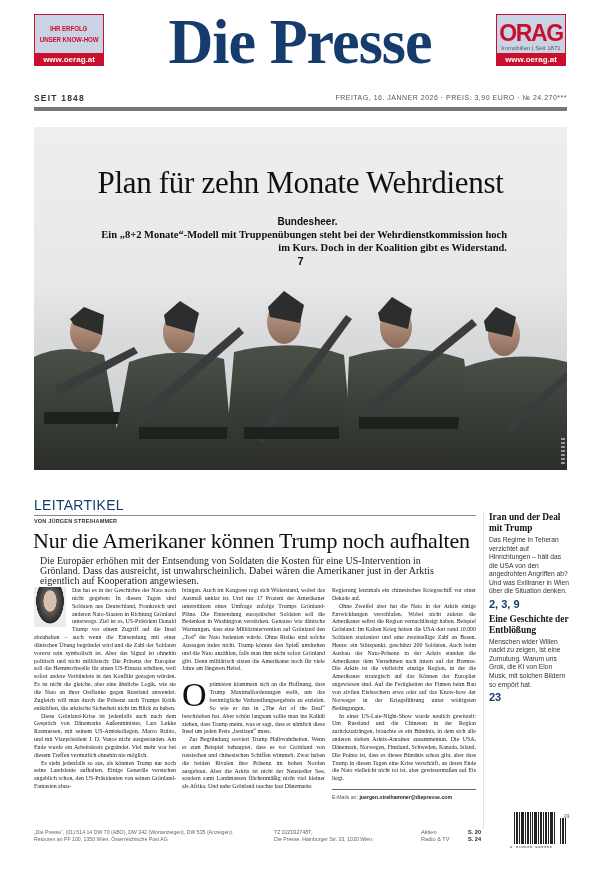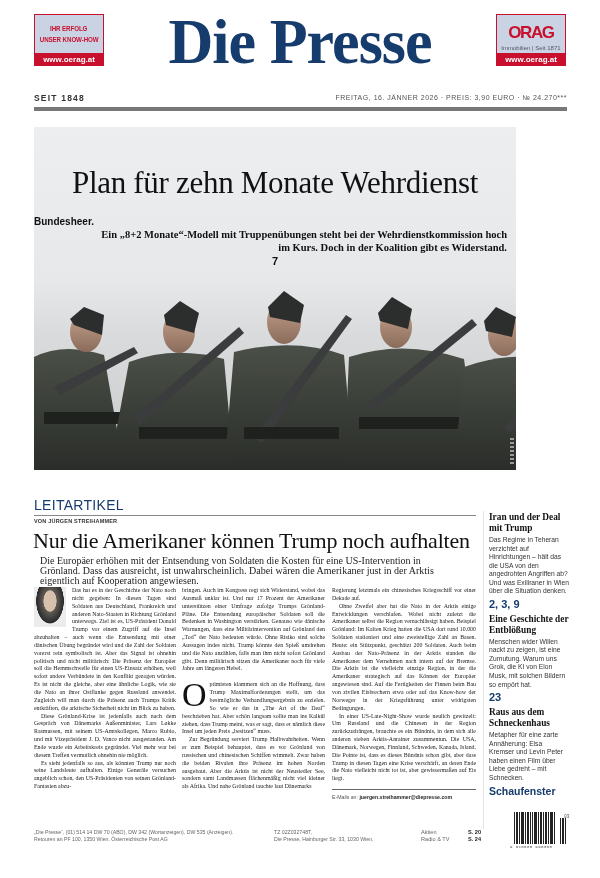--- a/index.html
+++ b/index.html
@@ -9,49 +9,49 @@
   
   .ad-box {
     position: absolute; top: 14px; width: 70px; height: 52px;
     border: 1px solid #c8102e; background: #c9d3e4; overflow: hidden;
   }
   .ad-left { left: 34px; }
   .ad-right { left: 496px; }
   .ad-body { height: 38px; display: flex; flex-direction: column; align-items: center; justify-content: center; }
   .ad-line { font-family: "Liberation Sans", sans-serif; font-size: 7.2px; color: #c8102e; font-weight: bold; letter-spacing: -0.1px; line-height: 11px; transform: scaleX(0.86); white-space: nowrap; }
   .ad-url { height: 24px; background: #c8102e; color: #ffffff; font-family: "Liberation Sans", sans-serif; font-weight: bold; font-size: 8px; text-align: center; line-height: 13px; }
-  .orag-logo { font-family: "Liberation Sans", sans-serif; font-weight: bold; font-size: 17px; color: #c8102e; letter-spacing: -1.4px; line-height: 20px; margin-top: 8px; }
+  .orag-logo { font-family: "Liberation Sans", sans-serif; font-weight: bold; font-size: 23px; color: #c8102e; letter-spacing: -1.4px; line-height: 20px; margin-top: 8px; }
   .orag-sub { font-family: "Liberation Sans", sans-serif; font-size: 6px; color: #556; line-height: 10px; }
 
   .masthead-title {
     position: absolute; left: 150px; top: 6px; width: 300px; text-align: center;
     font-family: "Liberation Serif", serif; font-weight: bold; font-size: 64px; color: #163c6e;
     letter-spacing: -1px; line-height: 72px; transform: scaleX(0.97);
   }
 
   .dateline {
     position: absolute; left: 34px; top: 93px; width: 533px; height: 14px;
     font-family: "Liberation Sans", sans-serif;
     text-align: right;
   }
   .dateline .since { position: absolute; left: 0; top: 0; font-size: 8.5px; letter-spacing: 1.2px; font-weight: bold; color: #333; }
   .dateline .date { position: absolute; right: 0; top: 1px; font-size: 7px; letter-spacing: 0.5px; color: #555; }
   .dateline-rule { position: absolute; left: 34px; top: 107px; width: 533px; height: 4px; background: #777; }
 
   
   .hero {
-    position: absolute; left: 34px; top: 127px; width: 482px; height: 343px;
+    position: absolute; left: 34px; top: 127px; width: 533px; height: 343px;
     background: linear-gradient(180deg, #eceef0 0%, #e6e8ea 45%, #d9dbdd 60%, #c8cacc 100%);
     overflow: hidden;
   }
   .hero-headline {
     position: absolute; left: 0; top: 38px; width: 100%; text-align: center;
     font-family: "Liberation Serif", serif; font-size: 31px; color: #111; letter-spacing: -0.3px;
   }
-  .hero-kicker { position: absolute; left: 0; top: 89px; width: 100%; text-align: left; font-family: "Liberation Sans", sans-serif; font-weight: bold; font-size: 10px; color: #111; }
+  .hero-kicker { position: absolute; left: 0; top: 89px; width: 100%; text-align: center; font-family: "Liberation Sans", sans-serif; font-weight: bold; font-size: 10px; color: #111; padding-left: 14px; }
   .hero-deck { position: absolute; left: 60px; top: 101px; width: 413px; text-align: right; font-family: "Liberation Serif", serif; font-weight: bold; font-size: 10.5px; line-height: 13px; color: #111; }
   .hero-page { position: absolute; left: 0; top: 128px; width: 100%; text-align: center; font-family: "Liberation Sans", sans-serif; font-weight: bold; font-size: 11px; color: #111; }
   .hero-photo { position: absolute; left: 0; top: 150px; width: 533px; height: 193px; }
   .photo-credit { position: absolute; right: 2px; bottom: 4px; width: 4px; height: 28px; background: repeating-linear-gradient(180deg,#999 0 2px,transparent 2px 4px); }
 
   
   .section-label { position: absolute; left: 34px; top: 497px; font-family: "Liberation Sans", sans-serif; font-size: 14px; color: #163c6e; letter-spacing: 0.3px; }
   .section-rule { position: absolute; left: 34px; top: 515px; width: 442px; height: 1px; background: #888; }
   .byline { position: absolute; left: 34px; top: 518px; font-family: "Liberation Sans", sans-serif; font-size: 5.5px; font-weight: bold; color: #333; letter-spacing: 0.2px; }
   .lead-headline { position: absolute; left: 33px; top: 528px; font-family: "Liberation Serif", serif; font-size: 22px; color: #111; letter-spacing: -0.2px; white-space: nowrap; }
@@ -215,25 +215,20 @@
 <div class="rail">
   <div>
     <div class="rail-head">Iran und der Deal mit Trump</div>
     <div class="rail-text">Das Regime in Teheran verzichtet auf Hinrichtungen – hält das die USA von den angedrohten Angriffen ab? Und was Exiliraner in Wien über die Situation denken.</div>
     <div class="rail-page">2, 3, 9</div>
   </div>
   <div>
     <div class="rail-head">Eine Geschichte der Entblößung</div>
     <div class="rail-text">Menschen wider Willen nackt zu zeigen, ist eine Zumutung. Warum uns Grok, die KI von Elon Musk, mit solchen Bildern so empört hat.</div>
     <div class="rail-page">23</div>
-  </div>
-  <div>
-    <div class="rail-head">Raus aus dem Schneckenhaus</div>
-    <div class="rail-text">Metapher für eine zarte Annäherung: Elsa Kremser und Levin Peter haben einen Film über Liebe gedreht – mit Schnecken.</div>
-    <div class="rail-section">Schaufenster</div>
   </div>
 </div>
 
 <div class="footer footer-imprint">
   <div>„Die Presse“, (01) 514 14 DW 70 (ABO), DW 342 (Wortanzeigen), DW 535 (Anzeigen).</div>
   <div>Retouren an PF 100, 1350 Wien. Österreichische Post AG</div>
 </div>
 <div class="footer footer-tz">
   <div>TZ 02Z032748T,</div>
   <div>Die Presse, Hainburger Str. 33, 1030 Wien.</div>

